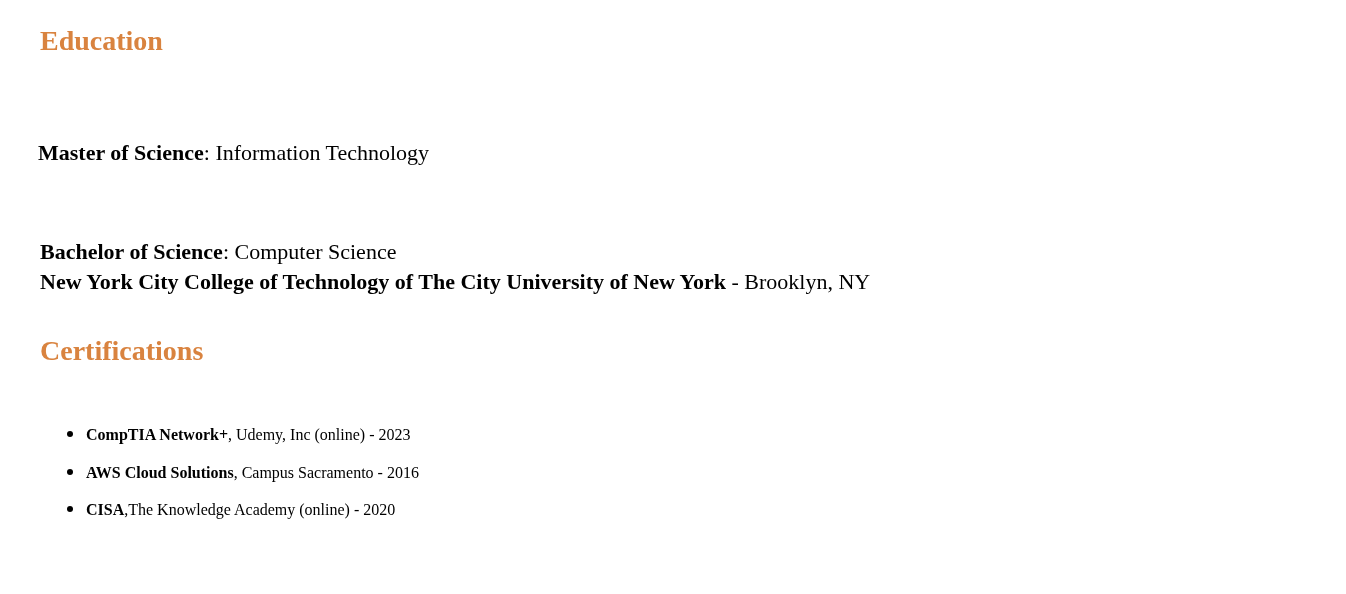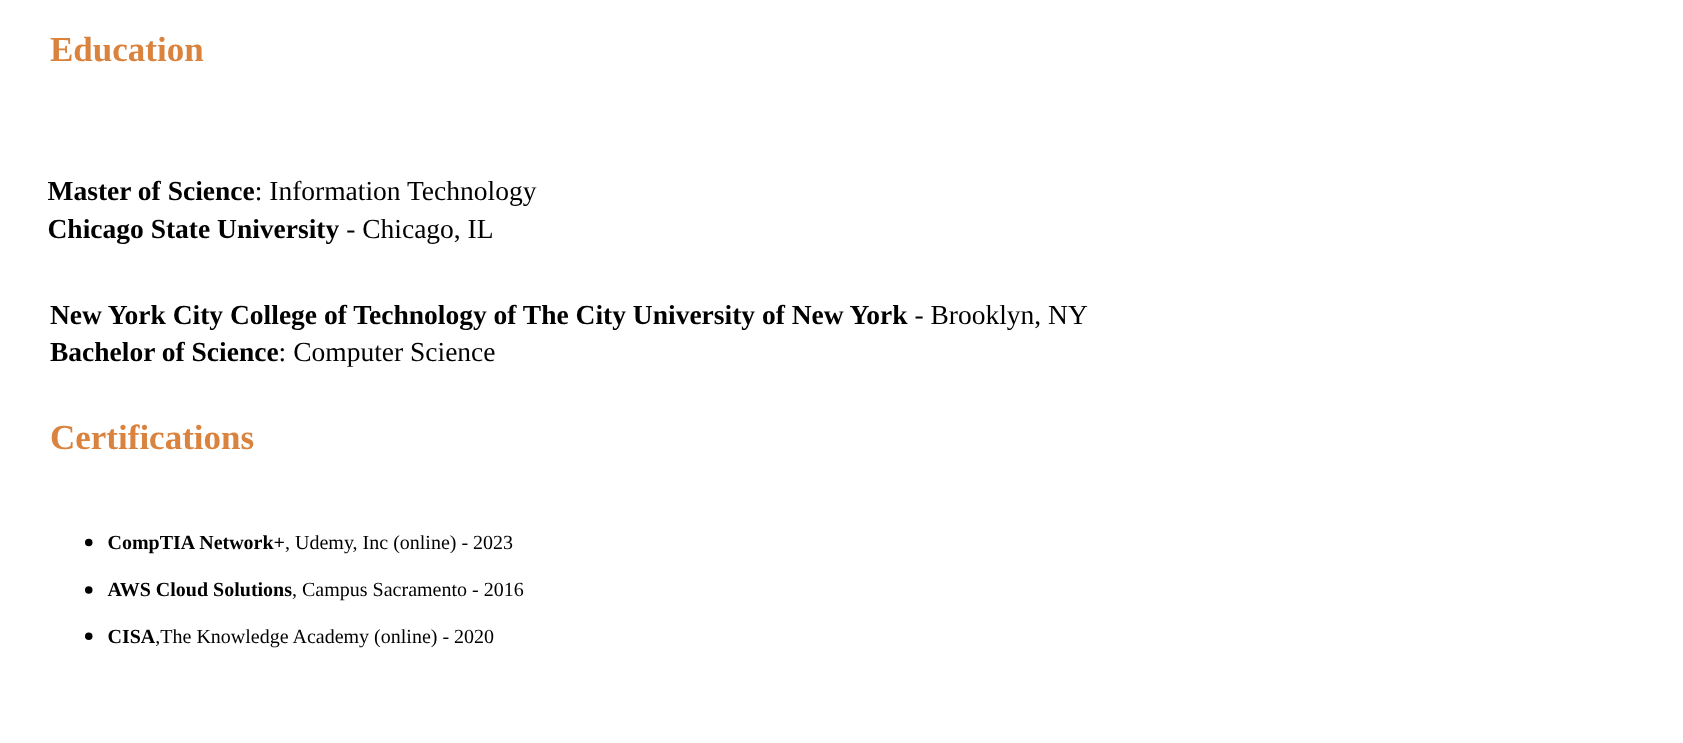--- a/index.html
+++ b/index.html
@@ -82,31 +82,28 @@
 <body>
 
 <div class="page">
 
   <h2 class="section-heading" id="education-heading">Education</h2>
 
   <div class="entry" id="edu-entry-1">
     <div class="line">
       <span class="bold">Master of Science</span><span>: </span><span>Information Technology</span>
     </div>
-    <div class="line">
-      <span class="bold">Chicago State University</span><span> - </span><span>Chicago, IL</span>
-    </div>
   </div>
 
   <div class="entry" id="edu-entry-2">
     <div class="line">
-      <span class="bold">New York City College of Technology of The City University of New York</span><span> - </span><span>Brooklyn, NY</span>
+      <span class="bold">Bachelor of Science</span><span>: </span><span>Computer Science</span>
     </div>
     <div class="line">
-      <span class="bold">Bachelor of Science</span><span>: </span><span>Computer Science</span>
+      <span class="bold">New York City College of Technology of The City University of New York</span><span> - </span><span>Brooklyn, NY</span>
     </div>
   </div>
 
   <h2 class="section-heading" id="certifications-heading">Certifications</h2>
 
   <ul id="cert-list">
     <li>
       <span class="bold">CompTIA Network+</span><span>, Udemy, Inc (online) - 2023</span>
     </li>
     <li>

